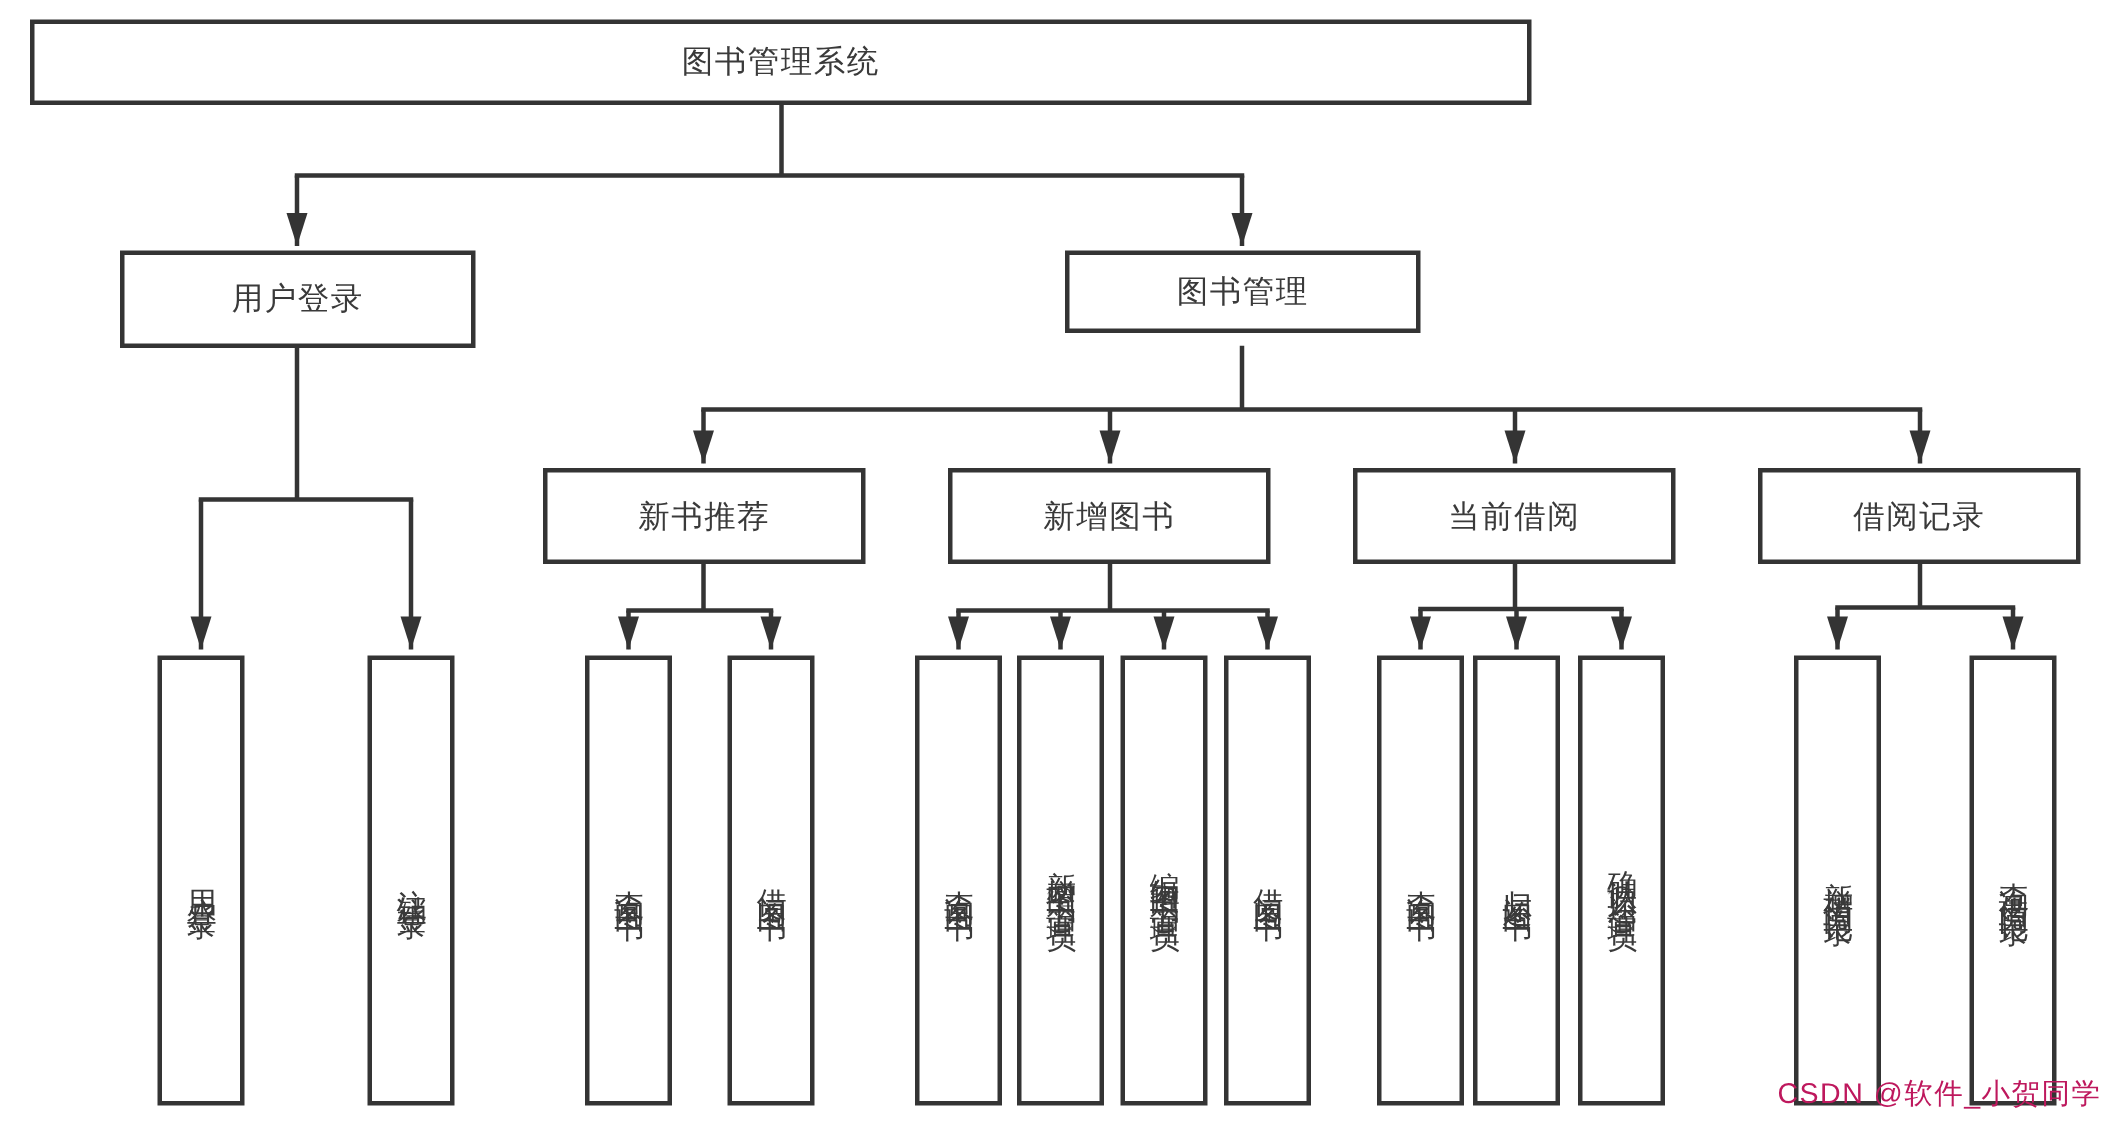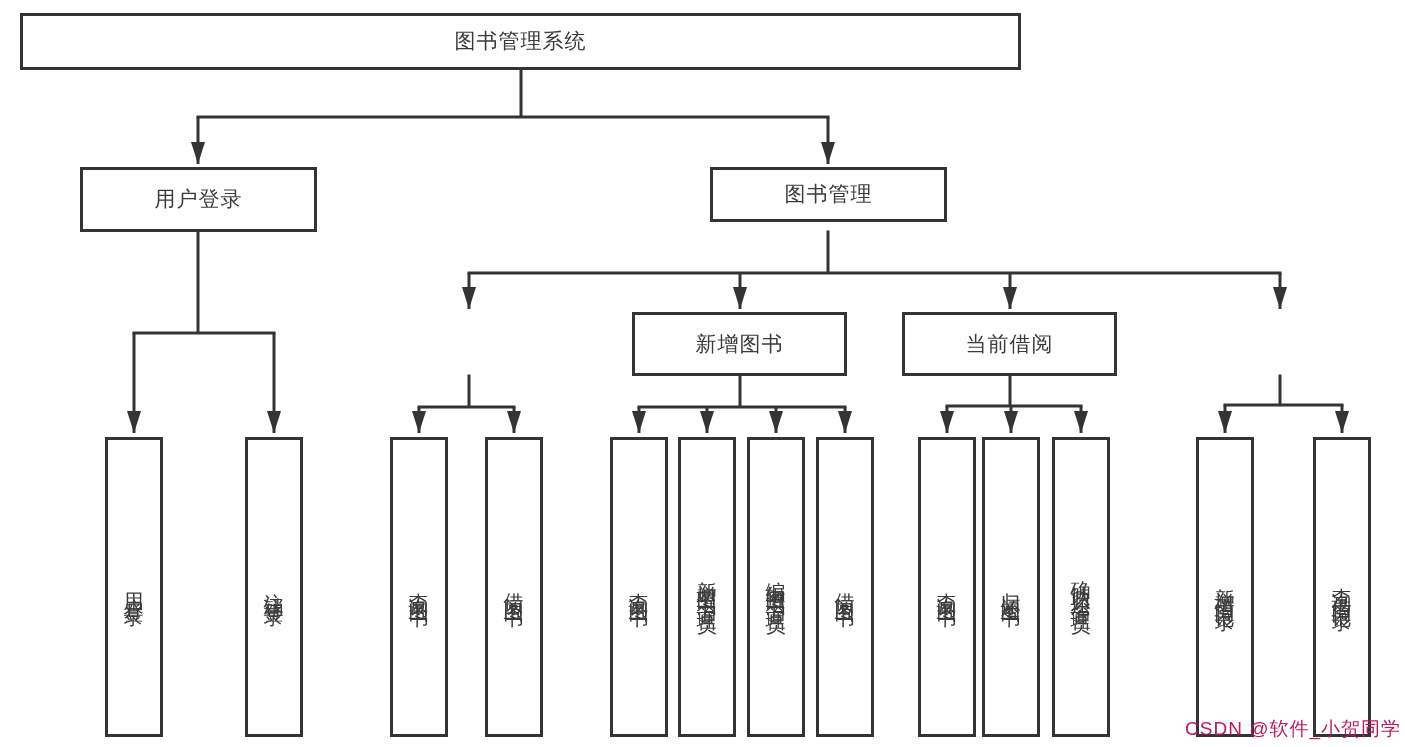--- a/index.html
+++ b/index.html
@@ -14,21 +14,20 @@
   .box{
     position:absolute;
     box-sizing:border-box;
     border:3px solid #343434;
     background:#ffffff;
     display:flex;
     align-items:center;
     justify-content:center;
     color:#3a3a3a;
     z-index:2;
-    font-family:Liberation Serif, serif;
   }
   .ht{
     font-size:21px;
     letter-spacing:1px;
     white-space:nowrap;
     line-height:1;
   }
   .vt{
     writing-mode:vertical-rl;
     text-orientation:mixed;
@@ -94,25 +93,31 @@
     <span class="ht">图书管理系统</span>
   </div>
 
   <div class="box" style="left:80px;top:167px;width:237px;height:65px">
     <span class="ht">用户登录</span>
   </div>
   <div class="box" style="left:710px;top:167px;width:237px;height:55px">
     <span class="ht">图书管理</span>
   </div>
 
+  <div class="box" style="left:362px;top:312px;width:215px;height:64px">
+    <span class="ht">新书推荐</span>
+  </div>
   <div class="box" style="left:632px;top:312px;width:215px;height:64px">
     <span class="ht">新增图书</span>
   </div>
   <div class="box" style="left:902px;top:312px;width:215px;height:64px">
     <span class="ht">当前借阅</span>
+  </div>
+  <div class="box" style="left:1172px;top:312px;width:215px;height:64px">
+    <span class="ht">借阅记录</span>
   </div>
 
   <div class="box" style="left:105px;top:437px;width:58px;height:300px">
     <span class="vt">用户登录</span>
   </div>
   <div class="box" style="left:245px;top:437px;width:58px;height:300px">
     <span class="vt">注销登录</span>
   </div>
 
   <div class="box" style="left:390px;top:437px;width:58px;height:300px">

